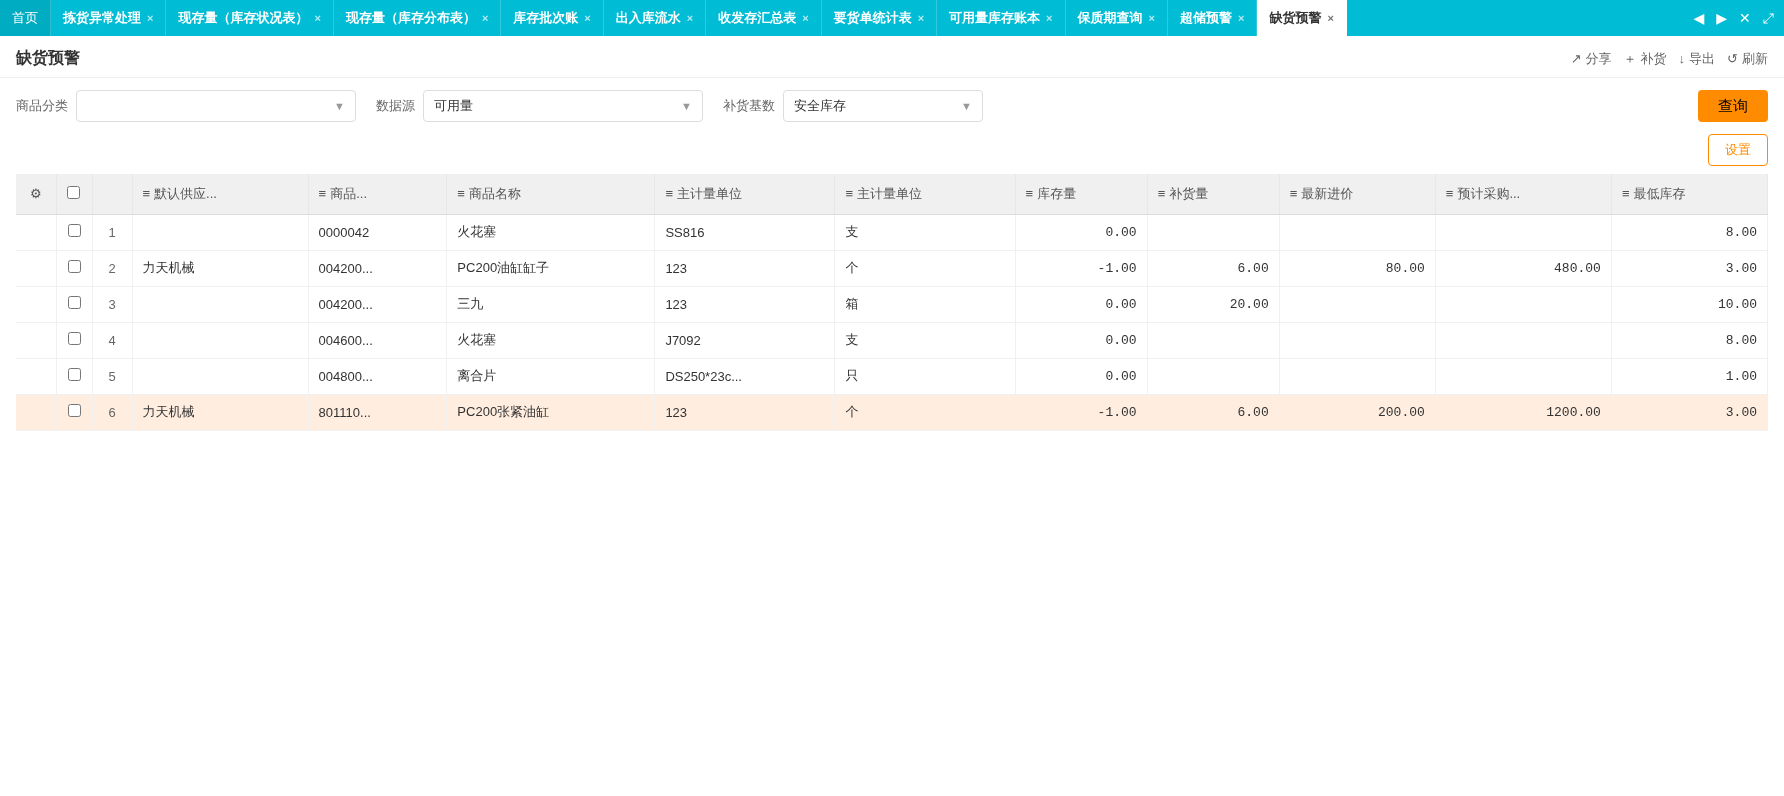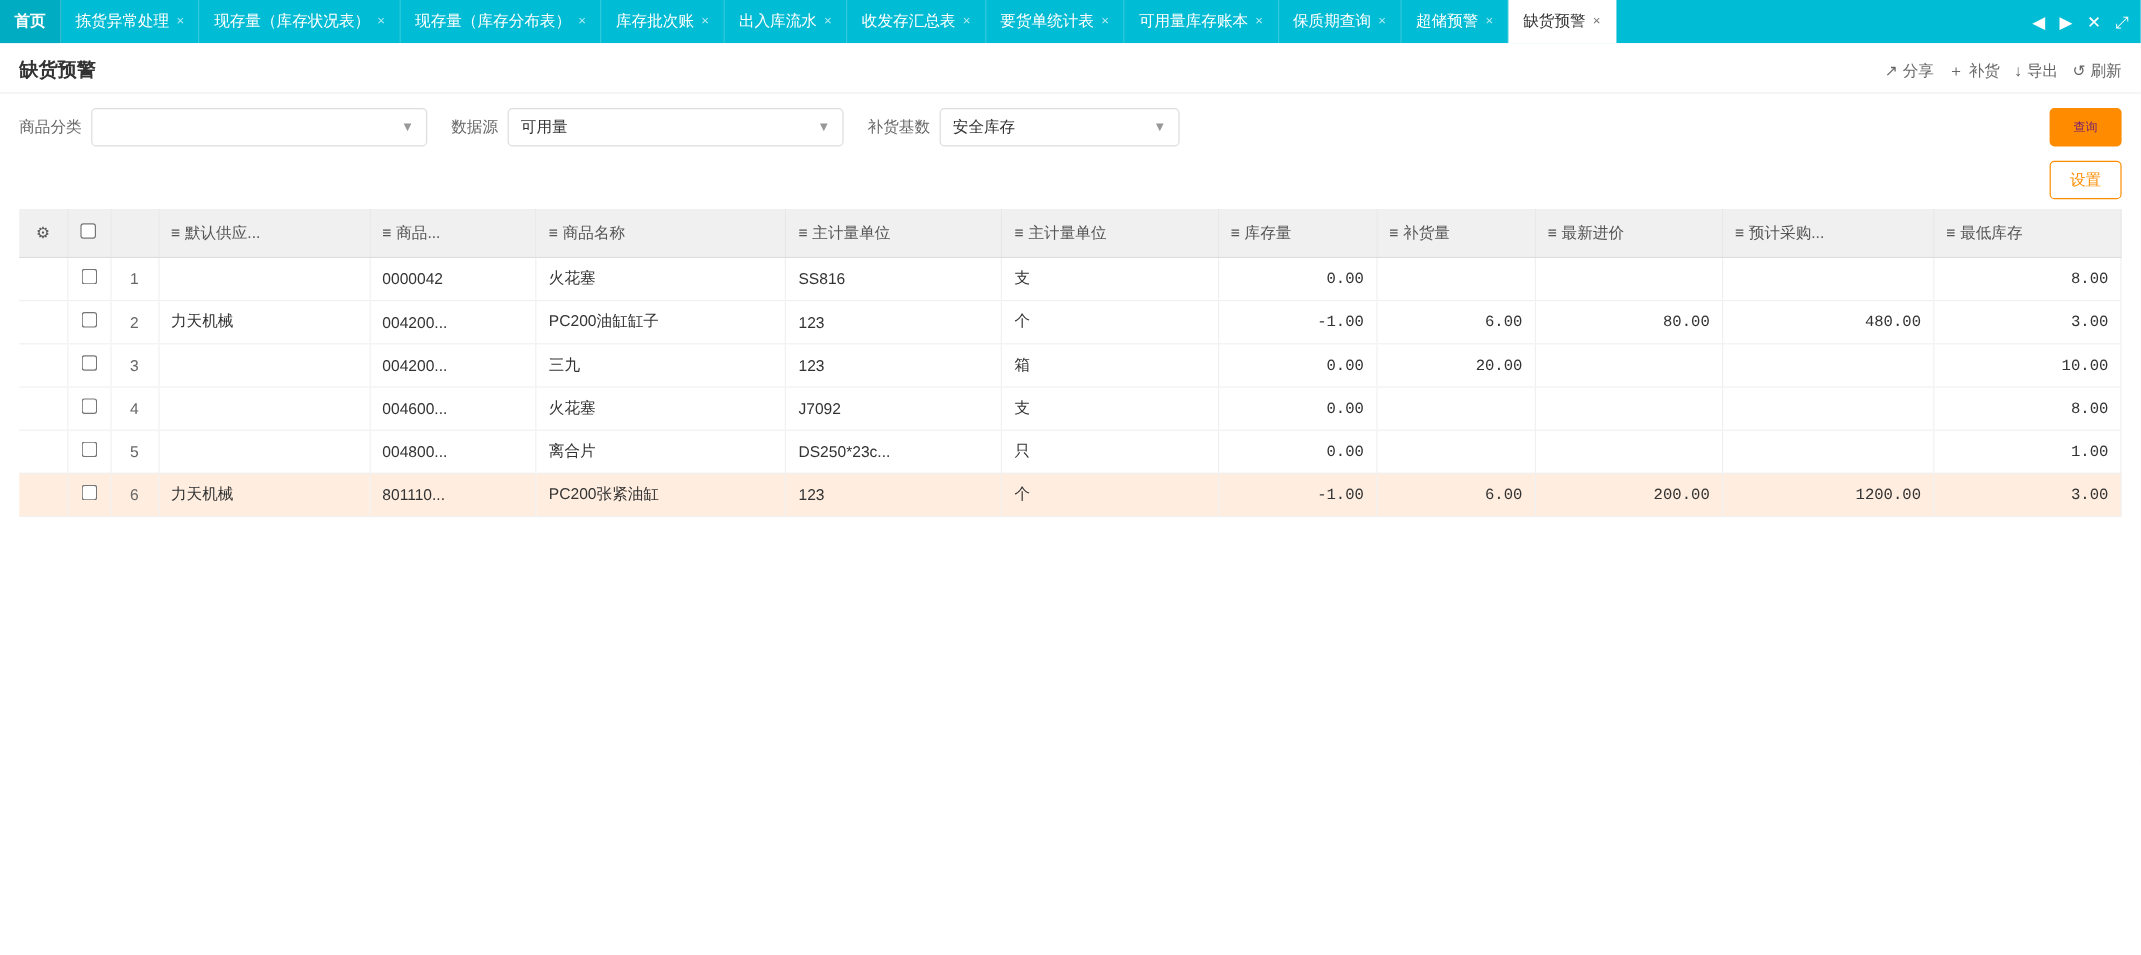--- a/index.html
+++ b/index.html
@@ -16,33 +16,34 @@
     .nav-item {
       display: flex;
       align-items: center;
       padding: 0 12px;
       height: 100%;
       color: #fff;
       white-space: nowrap;
       cursor: pointer;
       font-size: 13px;
       border-right: 1px solid rgba(255,255,255,0.2);
+      font-weight: bold;
     }
     .nav-item.active {
       background: #fff;
       color: #333;
     }
     .nav-item .close-icon {
       margin-left: 6px;
       font-size: 11px;
       opacity: 0.7;
     }
     .nav-item.home {
       background: #00acc1;
-      font-weight: bold;
+      font-weight: normal;
     }
     .nav-controls {
       display: flex;
       align-items: center;
       margin-left: auto;
       padding: 0 4px;
     }
     .nav-ctrl-btn {
       background: none;
       border: none;
@@ -129,26 +130,26 @@
       color: #333;
     }
     .filter-actions {
       display: flex;
       align-items: center;
       gap: 8px;
       margin-left: auto;
     }
     .btn-query {
       background: #ff8c00;
-      color: #701a75;
+      color: #000000;
       border: none;
       border-radius: 4px;
       padding: 6px 20px;
       cursor: pointer;
-      font-size: 10px;
+      font-size: 15px;
       height: 32px;
     }
     .btn-settings {
       background: #fff;
       color: #ff8c00;
       border: 1px solid #ff8c00;
       border-radius: 4px;
       padding: 6px 16px;
       cursor: pointer;
       font-size: 13px;

